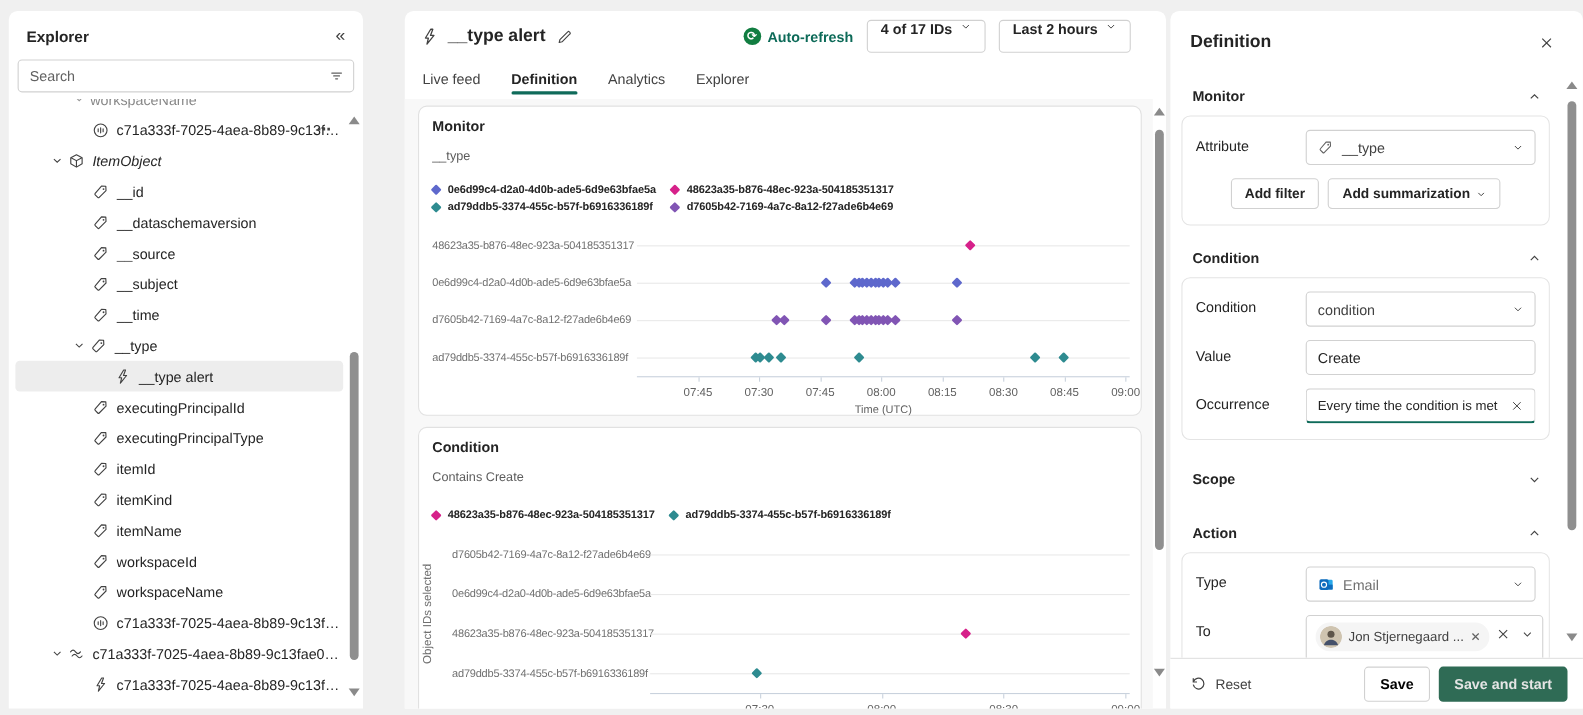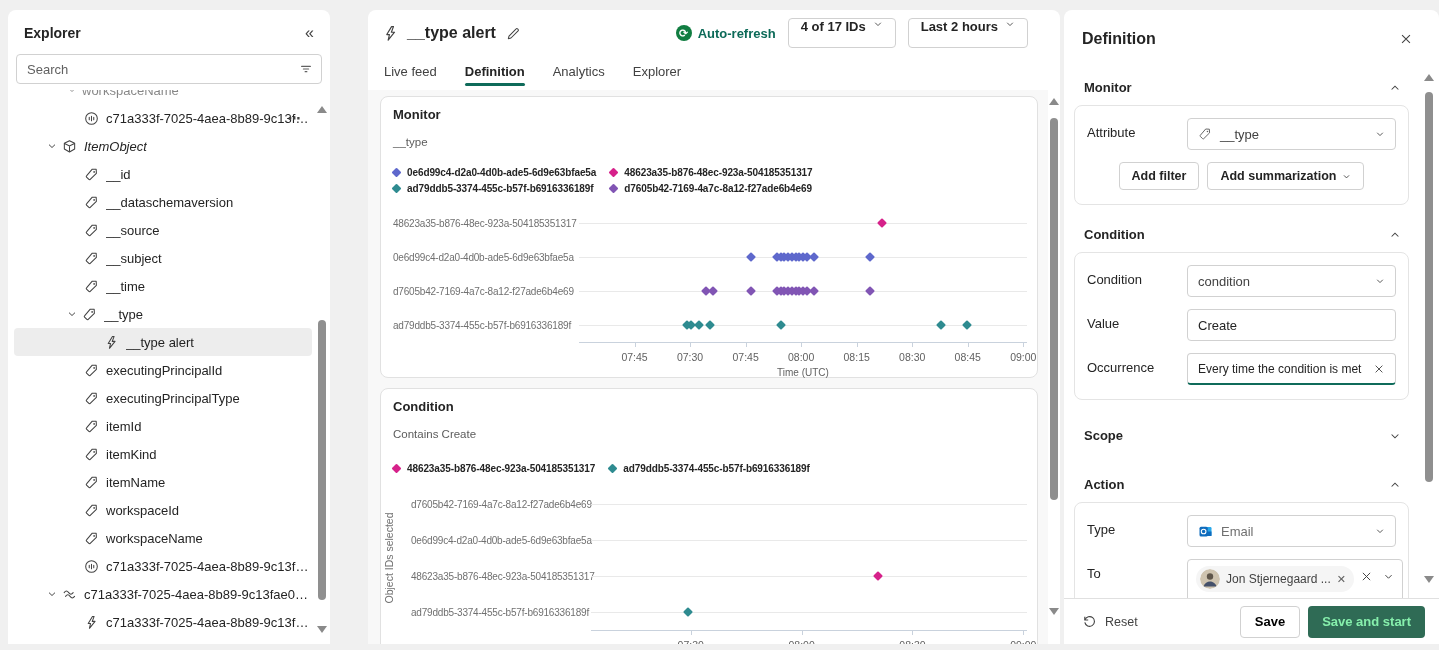--- a/index.html
+++ b/index.html
@@ -84,21 +84,21 @@
   .btnrow { display:flex; justify-content:center; gap:8px; margin-top:12px; }
   .obtn { height:28px; padding:0 12px; border:1px solid #d1d1d1; border-radius:4px; background:#fff; font-size:12.5px; font-weight:600; color:#242424; display:flex; align-items:center; gap:6px; cursor:pointer; }
   .tobox { border:1px solid #d1d1d1; border-radius:4px; min-height:58px; padding:6px 8px; display:flex; align-items:flex-start; gap:6px; }
   .pill { background:#f5f5f5; border-radius:14px; height:26px; display:flex; align-items:center; gap:6px; padding:0 8px 0 4px; font-size:12px; color:#424242; white-space:nowrap; }
   .pill .px { color:#616161; font-size:11px; cursor:pointer; }
   .toicons { margin-left:auto; display:flex; align-items:center; gap:10px; padding-top:4px; color:#424242; }
   .d-footer { position:absolute; bottom:0; left:0; right:0; height:46px; border-top:1px solid #e0e0e0; display:flex; align-items:center; padding:0 14px 0 18px; background:#fff; }
   .reset { display:flex; align-items:center; gap:8px; font-size:12.5px; color:#424242; cursor:pointer; }
   .f-right { margin-left:auto; display:flex; gap:8px; }
   .savebtn { height:32px; padding:0 14px; border:1px solid #d1d1d1; border-radius:4px; background:#fff; font-size:13px; font-weight:600; cursor:pointer; font-family:inherit; }
-  .startbtn { height:32px; padding:0 14px; border:none; border-radius:4px; background:#2f6b55; color:#86efac; font-size:13px; font-weight:600; cursor:pointer; font-family:inherit; }
+  .startbtn { height:32px; padding:0 14px; border:none; border-radius:4px; background:#2f6b55; color:#e5e5e5; font-size:13px; font-weight:600; cursor:pointer; font-family:inherit; }
   svg.ic { display:block; }
 </style>
 </head>
 <body>
 
 <div class="page">
 
   <aside class="panel explorer">
     <div class="exp-header">
       <span class="exp-title">Explorer</span>

